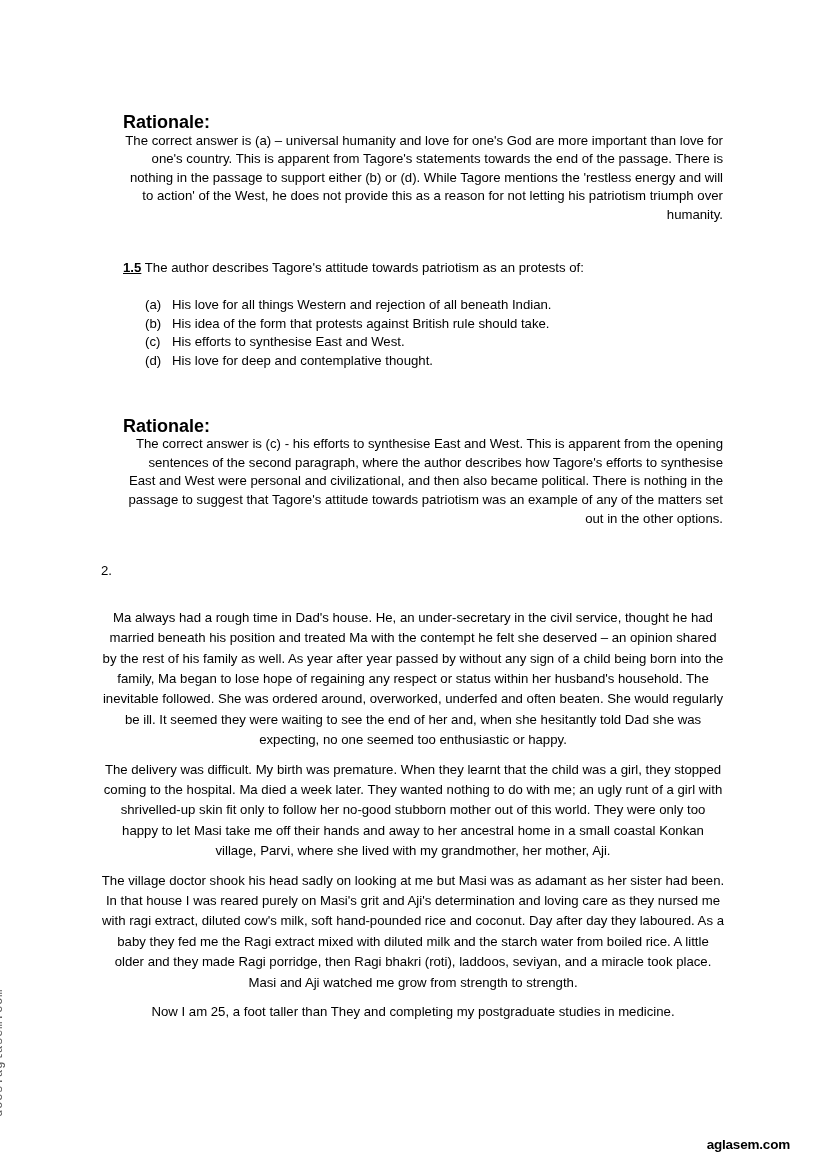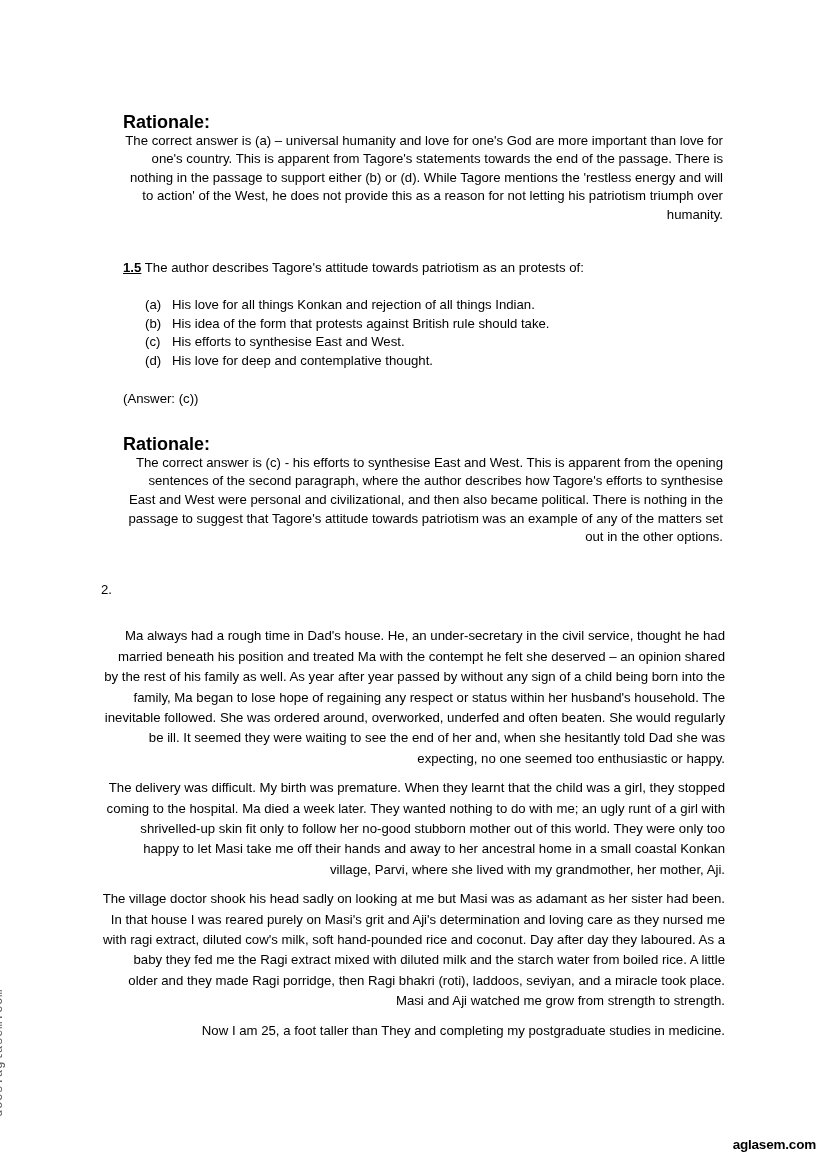--- a/index.html
+++ b/index.html
@@ -31,21 +31,21 @@
     white-space: nowrap;
     font-family: "Liberation Mono", monospace;
     font-size: 12.5px;
     letter-spacing: 0.5px;
     color: #5e5e5e;
   }
 
   
   .footer-brand {
     position: absolute;
-    right: 11px;
+    right: 37px;
     bottom: 17px;
     font-family: "Liberation Sans", sans-serif;
     font-size: 13.5px;
     font-weight: bold;
     color: #000000;
     letter-spacing: -0.2px;
   }
 
   
   .content {
@@ -123,21 +123,21 @@
   .section-number {
     margin: 0;
     font-size: 13.2px;
     line-height: 18.6px;
   }
 
   p.passage {
     margin: 0;
     font-size: 13.2px;
     line-height: 20.4px;
-    text-align: right;
+    text-align: center;
   }
 
   .attribution {
     margin: 0;
     font-size: 13.2px;
     line-height: 20.4px;
   }
   .attribution .title-italic {
     font-style: italic;
   }
@@ -164,39 +164,38 @@
       <p class="question-line">
         <span class="q-num">1.5</span>
         <span>The author describes Tagore's attitude towards patriotism as an protests of:</span>
       </p>
 
       <div class="gap-md"></div>
 
       <ul class="options">
         <li>
           <span class="opt-key">(a)</span>
-          <span class="opt-text">His love for all things Konkan and rejection of all things Indian.</span>
+          <span class="opt-text">His love for all things Western and rejection of all beneath Indian.</span>
         </li>
         <li>
           <span class="opt-key">(b)</span>
           <span class="opt-text">His idea of the form that protests against British rule should take.</span>
         </li>
         <li>
           <span class="opt-key">(c)</span>
           <span class="opt-text">His efforts to synthesise East and West.</span>
         </li>
         <li>
           <span class="opt-key">(d)</span>
           <span class="opt-text">His love for deep and contemplative thought.</span>
         </li>
       </ul>
 
       <div class="gap-md"></div>
 
-      <p class="answer-line">(Answer: (c))</p>
     </div>
 
     <div class="gap-lg"></div>
 
     <div class="col-inner">
       <p class="block-label">Rationale:</p>
       <p class="body-text">The correct answer is (c) - his efforts to synthesise East and West. This is apparent from the opening sentences of the second paragraph, where the author describes how Tagore's efforts to synthesise East and West were personal and civilizational, and then also became political. There is nothing in the passage to suggest that Tagore's attitude towards patriotism was an example of any of the matters set out in the other options.</p>
     </div>
 
     <div class="gap-xl"></div>

